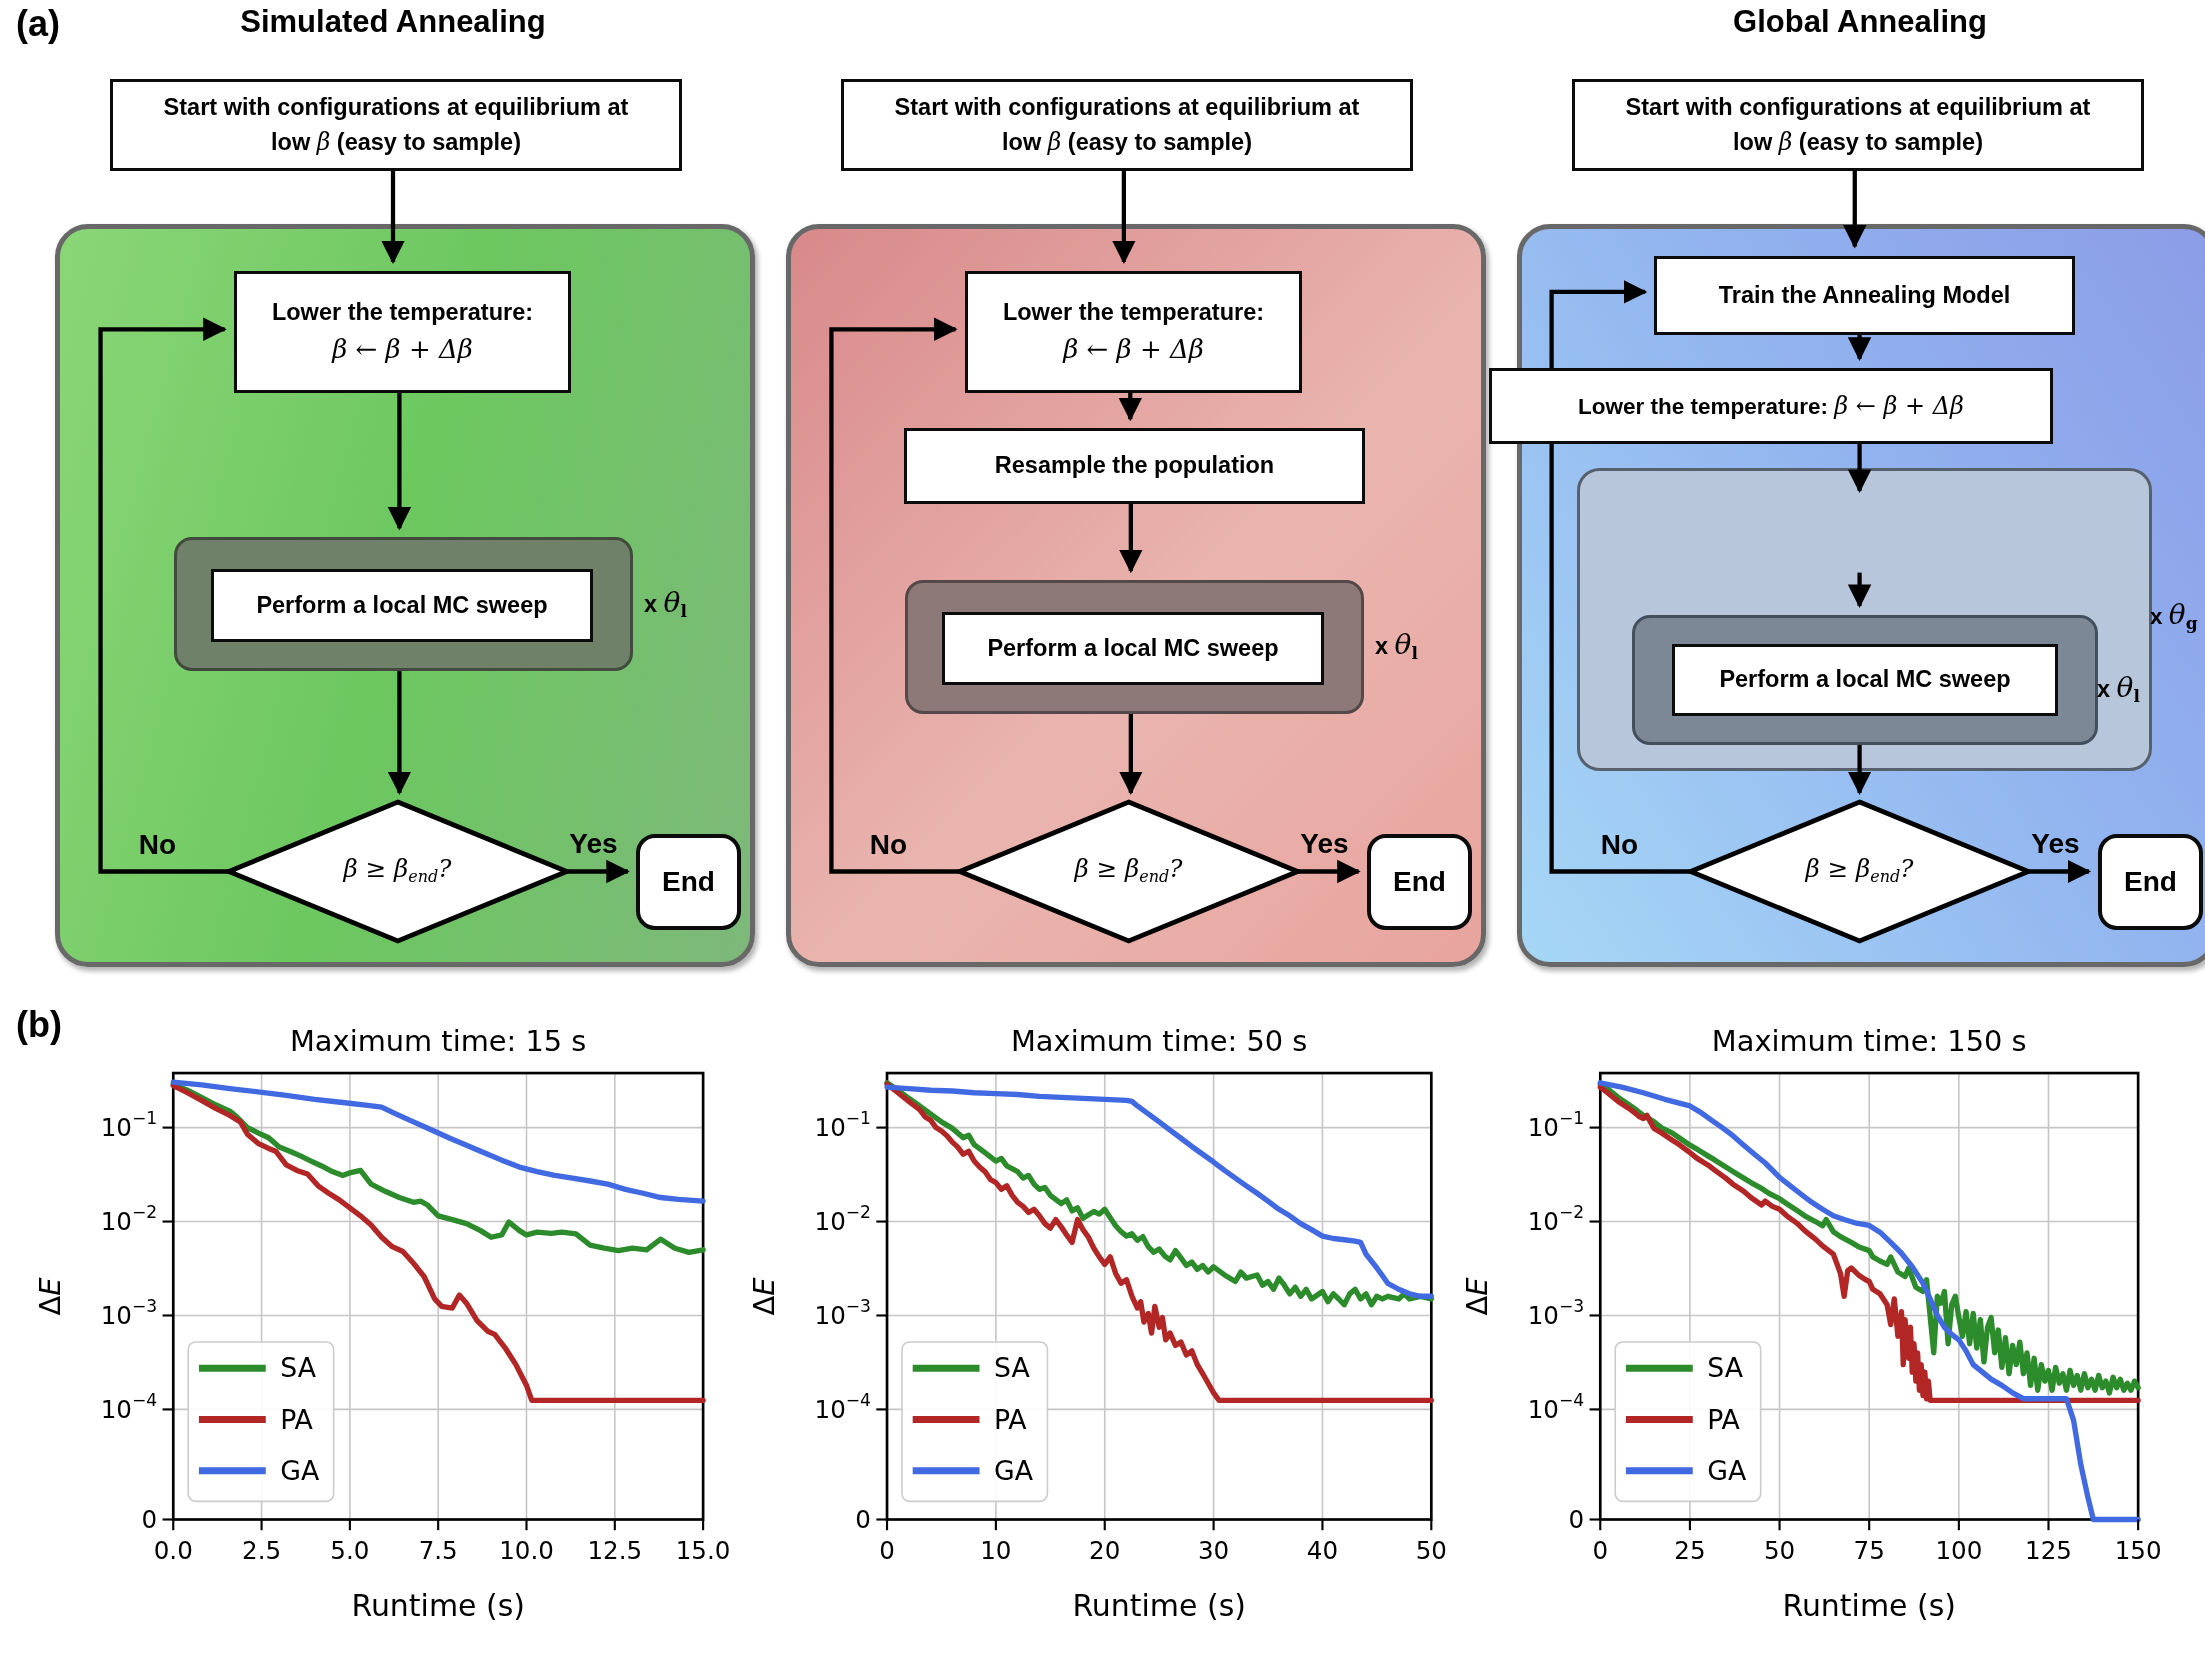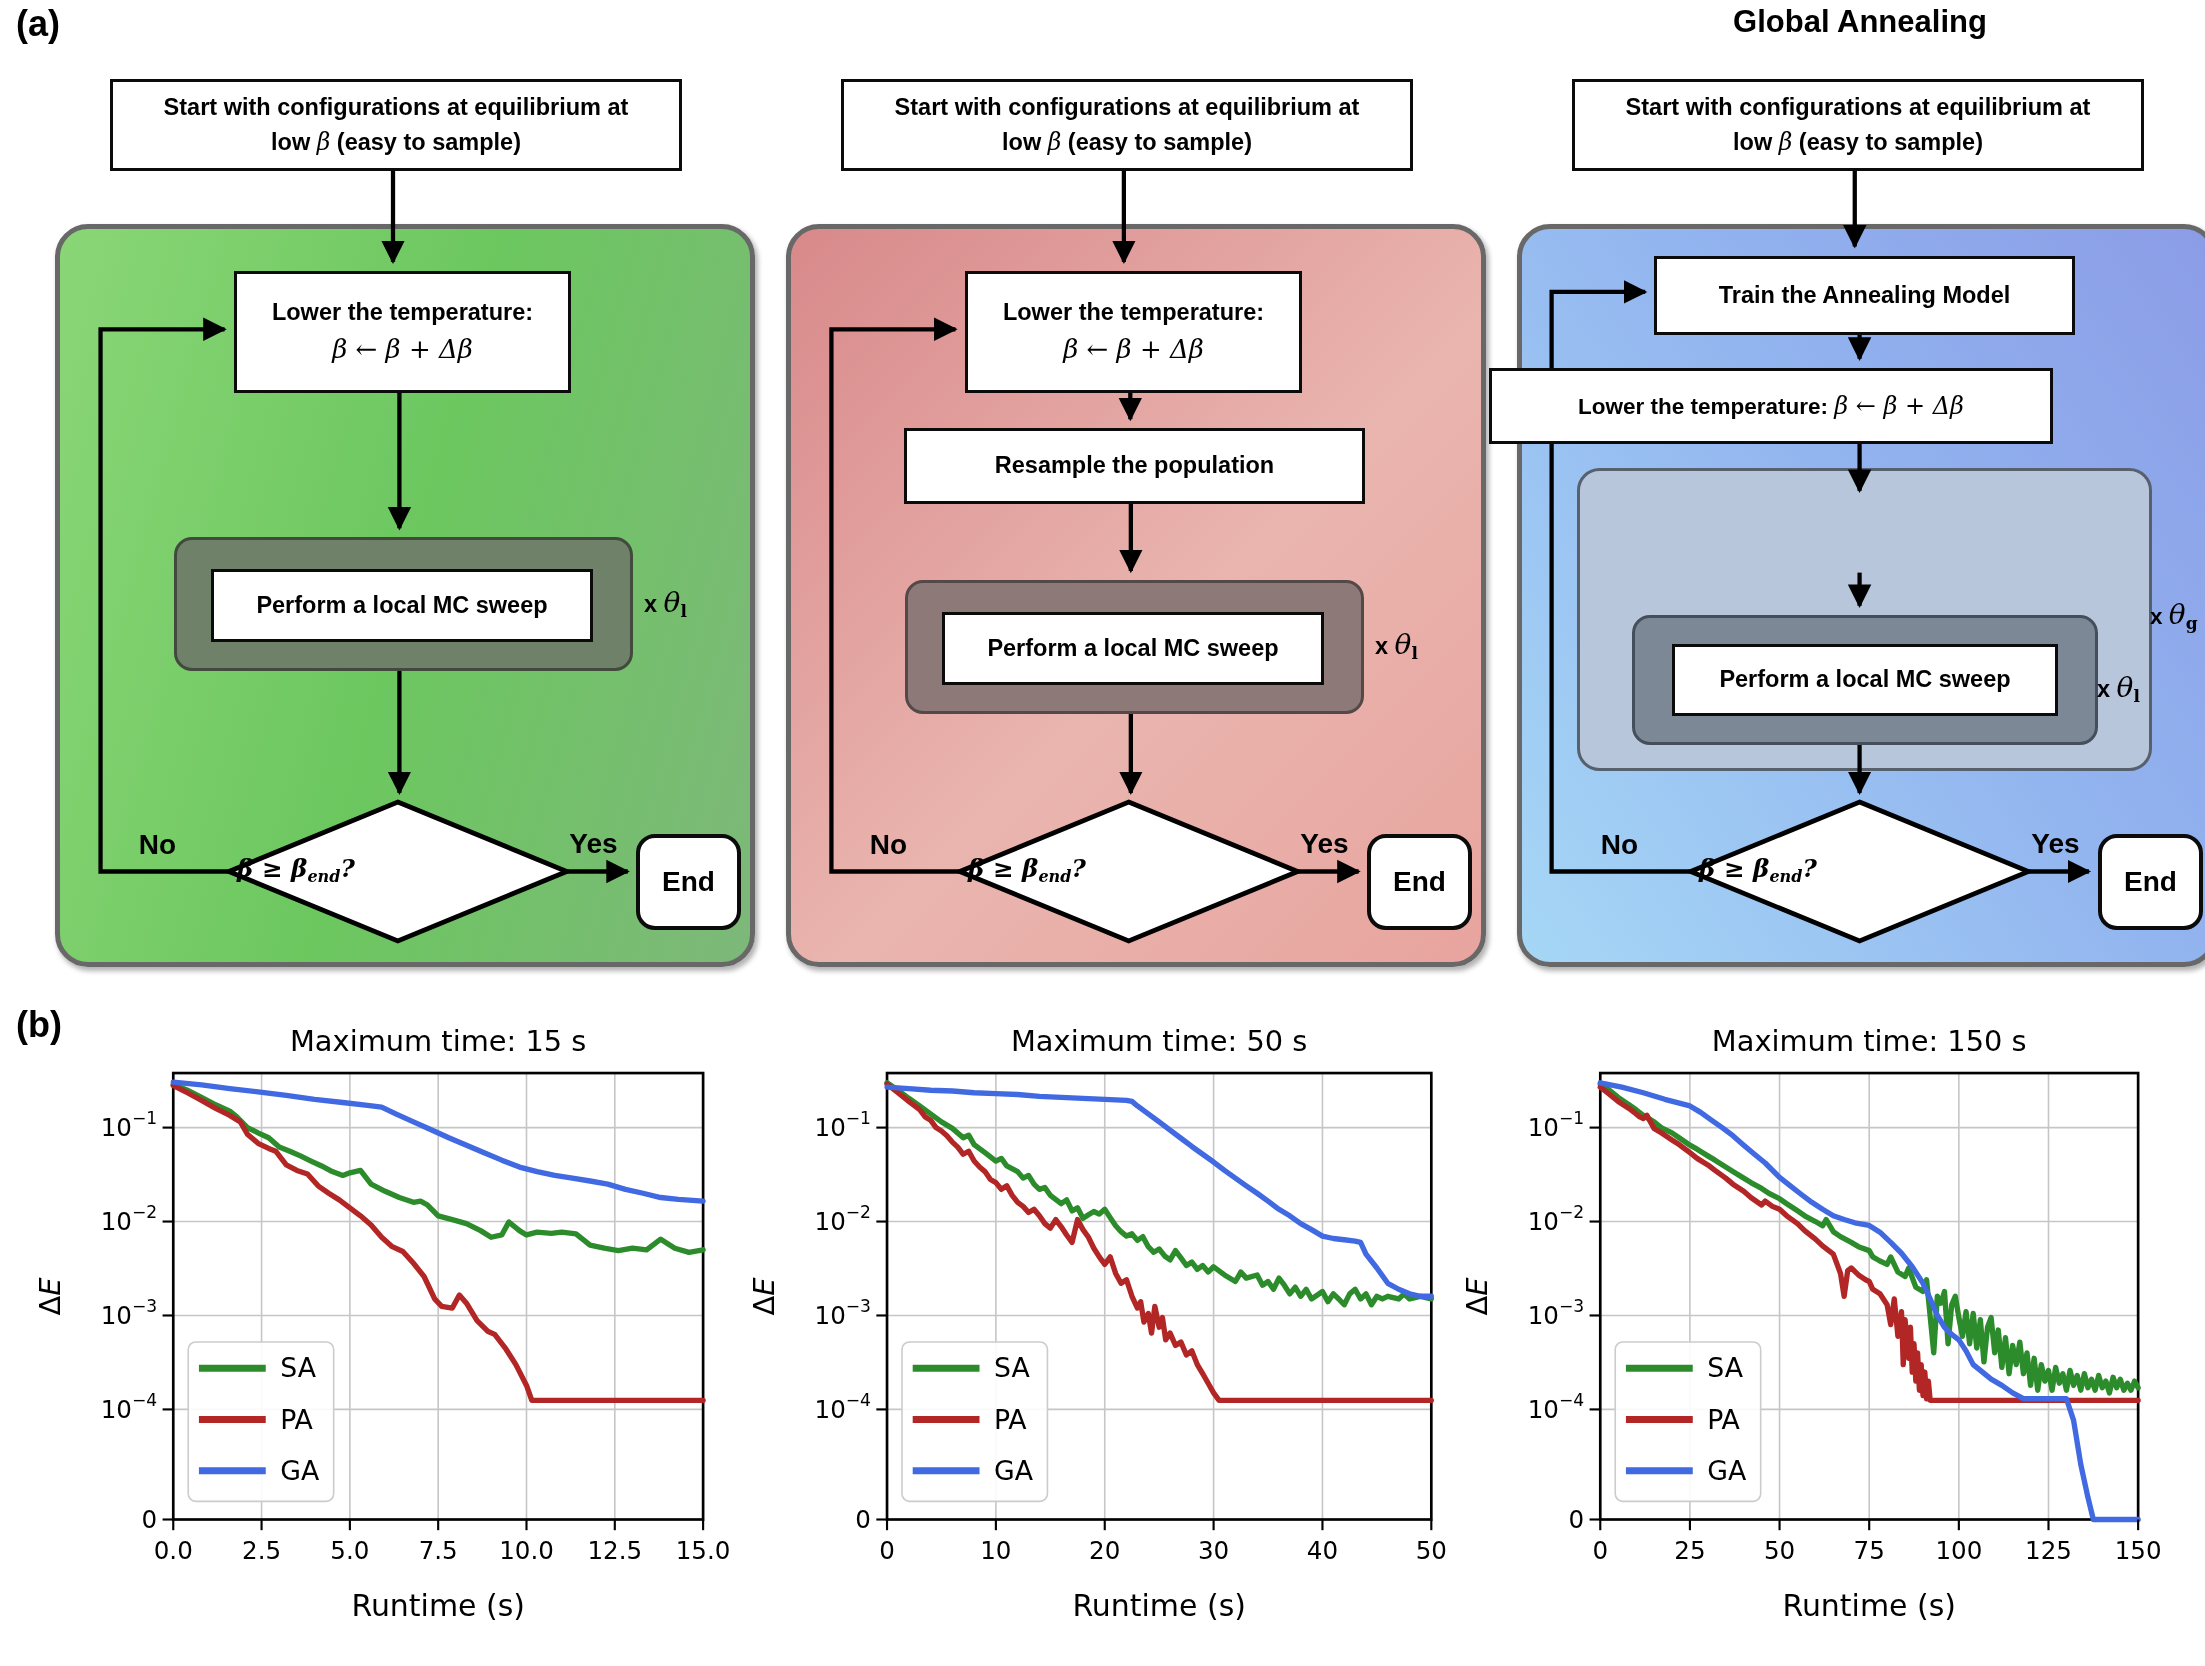--- a/index.html
+++ b/index.html
@@ -17,37 +17,38 @@
   .d-green{background:#6f8168;border:3.2px solid #414a3c;}
   .d-red{background:#8e7979;border:3.2px solid #554848;}
   .d-blue{background:#7d8896;border:3.2px solid #454f5c;}
   .box{position:absolute;background:#ffffff;border:3.2px solid #0b0b0b;display:flex;flex-direction:column;
        align-items:center;justify-content:center;text-align:center;font-weight:700;font-size:23.5px;
        line-height:1.5;z-index:4;}
   .m{font-family:"DejaVu Serif",serif;font-style:italic;font-weight:500;}
   .mathline{font-size:26px;}
   .endbox{position:absolute;background:#ffffff;border:4.3px solid #0b0b0b;border-radius:19px;display:flex;
           align-items:center;justify-content:center;font-size:28px;font-weight:700;z-index:3;}
-  .dtext{position:absolute;width:321px;text-align:left;font-size:24.6px;z-index:5;font-weight:bold;}
+  .dtext{position:absolute;width:321px;text-align:center;font-size:24.6px;z-index:5;}
   .lbl{position:absolute;width:107px;text-align:center;font-size:28px;font-weight:700;z-index:5;}
   .theta{position:absolute;font-size:23.5px;font-weight:700;z-index:5;white-space:nowrap;}
   .theta .m{font-size:28px;}
   .theta sub{font-family:"DejaVu Serif",serif;font-style:normal;font-size:17px;vertical-align:-5.3px;}
   sub.msub{font-family:"DejaVu Serif",serif;font-style:italic;font-size:16px;vertical-align:-5.3px;}
   svg.layer{position:absolute;left:0;top:0;z-index:2;}
   #charts-svg{position:absolute;left:0;top:0;z-index:2;font-family:"DejaVu Sans",sans-serif;}
 </style>
 </head>
 <body>
 
 <div id="root">
 
   <div class="plabel" style="left:16px;top:3.2px">(a)</div>
   <div class="plabel" style="left:16px;top:1004px">(b)</div>
 
+  <div class="coltitle" style="left:72px;top:4.3px">Simulated Annealing</div>
   <div class="coltitle" style="left:1539px;top:4.3px">Global Annealing</div>
 
   <div class="panel p-green" style="left:55px;top:224px;width:690px;height:733px"></div>
   <div class="panel p-red" style="left:786px;top:224px;width:690px;height:733px"></div>
   <div class="panel p-blue" style="left:1517px;top:224px;width:690px;height:733px"></div>
   <div class="subpanel" style="left:1577px;top:468px;width:569px;height:297px"></div>
 
   <svg class="layer" width="2205" height="1666" viewBox="0 0 4124 3116">
     <defs>
       <marker id="ah" markerUnits="userSpaceOnUse" markerWidth="60" markerHeight="54" refX="40" refY="25" orient="auto">

